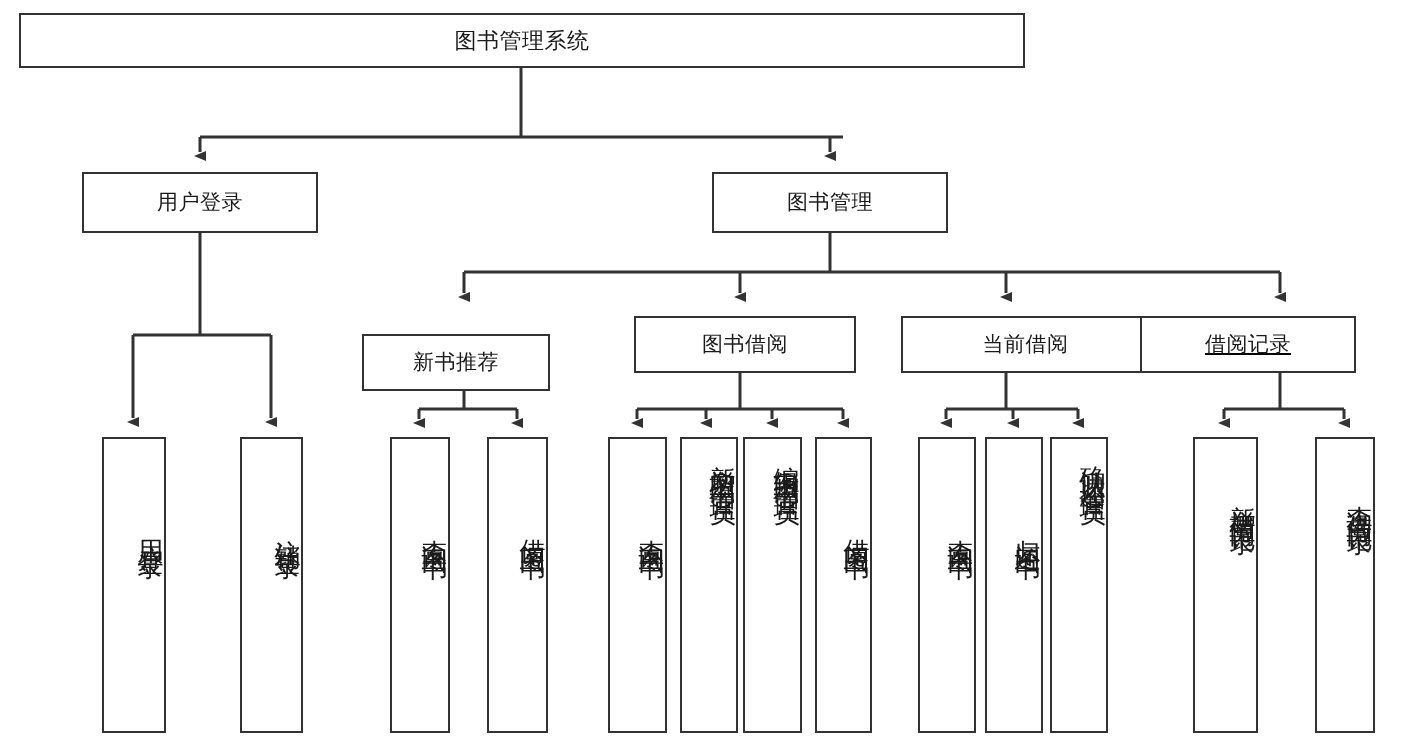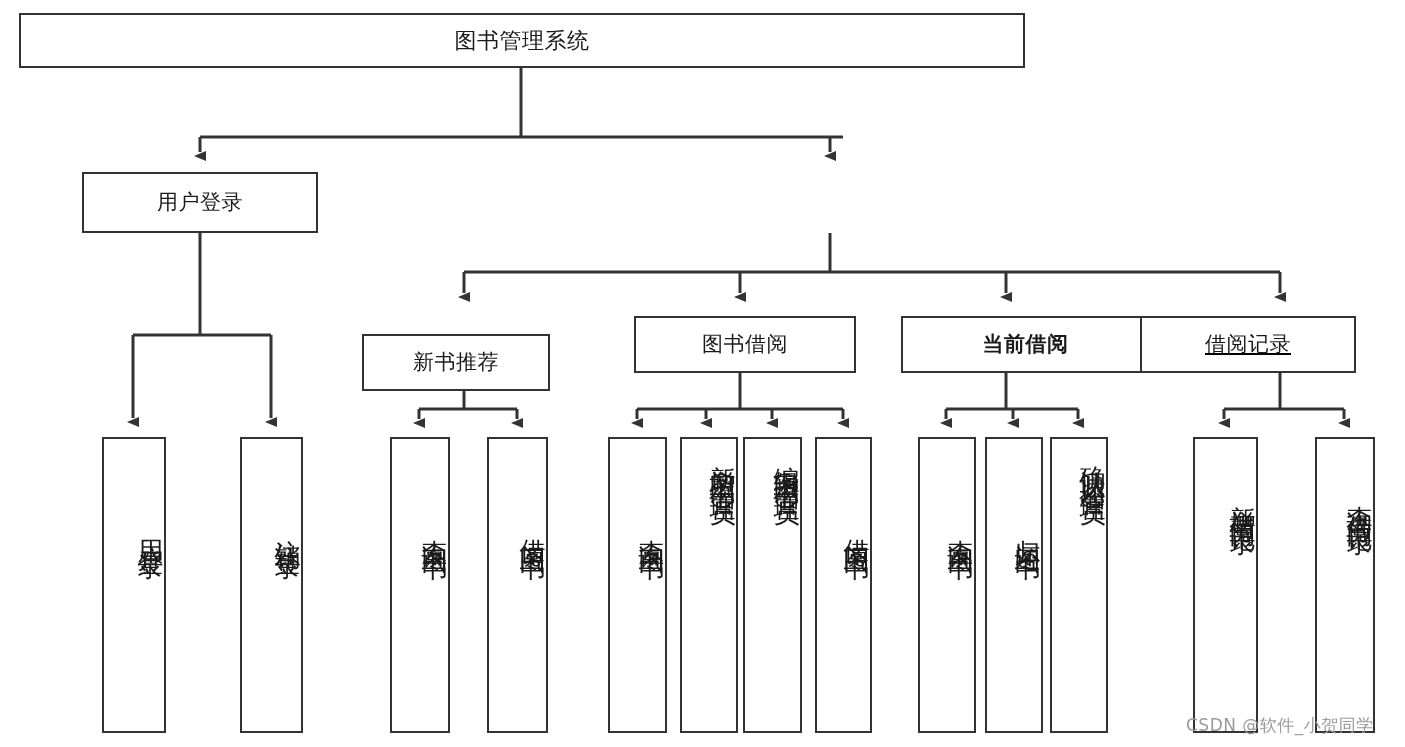--- a/index.html
+++ b/index.html
@@ -138,30 +138,33 @@
   </svg>
 
   <div class="node root horiz" style="left:19px; top:13px; width:1006px; height:55px;">
     <span class="label">图书管理系统</span>
   </div>
 
   <div class="node horiz" style="left:82px; top:172px; width:236px; height:61px;">
     <span class="label">用户登录</span>
   </div>
 
+  <div class="node horiz" style="left:712px; top:172px; width:236px; height:61px;">
+    <span class="label">图书管理</span>
+  </div>
 
   <div class="node horiz" style="left:362px; top:316px; width:188px; height:57px;margin-top:18px;">
     <span class="label">新书推荐</span>
   </div>
 
   <div class="node horiz" style="left:634px; top:316px; width:222px; height:57px;">
     <span class="label">图书借阅</span>
   </div>
 
-  <div class="node horiz" style="left:901px; top:316px; width:249px; height:57px;font-weight:bold;">
+  <div class="node horiz" style="left:901px; top:316px; width:249px; height:57px;">
     <span class="label">当前借阅</span>
   </div>
 
   <div class="node horiz" style="left:1140px; top:316px; width:216px; height:57px;text-decoration:underline;">
     <span class="label">借阅记录</span>
   </div>
 
   <div class="node vert small" style="left:102px; top:437px; width:64px; height:296px;">
     <span class="label">用户登录</span>
   </div>
@@ -207,15 +210,14 @@
   </div>
 
   <div class="node vert mid" style="left:1193px; top:437px; width:65px; height:296px;">
     <span class="label">新增借阅记录</span>
   </div>
 
   <div class="node vert mid" style="left:1315px; top:437px; width:60px; height:296px;">
     <span class="label">查询借阅记录</span>
   </div>
 
-  <div class="watermark">CSDN @软件_小贺同学</div>
 
 </div>
 
 </body></html>

